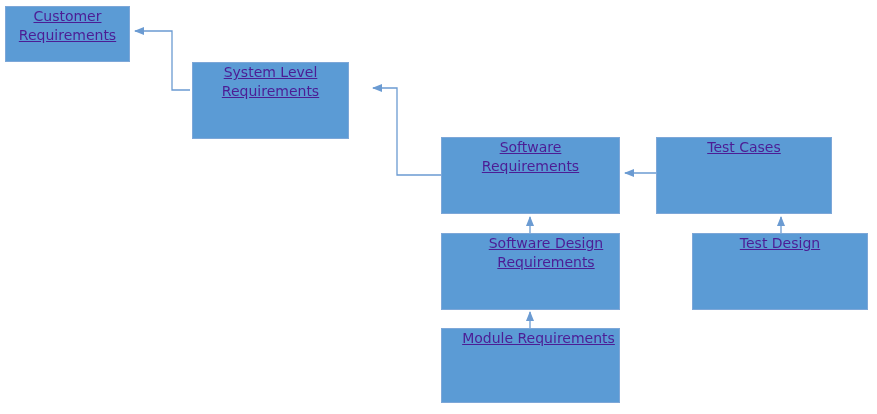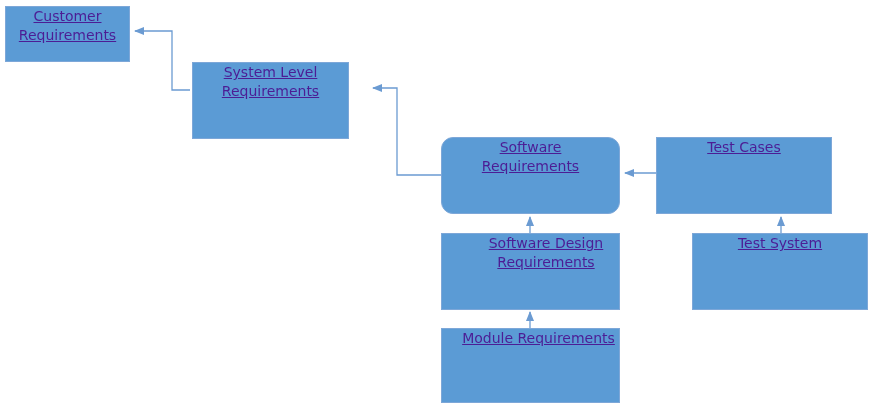--- a/index.html
+++ b/index.html
@@ -59,33 +59,33 @@
   </svg>
 
   <div class="node" style="left:5px; top:6px; width:125px; height:56px;">
     <span class="lbl" style="max-width:112px;">Customer Requirements</span>
   </div>
 
   <div class="node" style="left:192px; top:50px; width:157px; height:77px;margin-top:12px;">
     <span class="lbl" style="max-width:124px;">System Level Requirements</span>
   </div>
 
-  <div class="node" style="left:441px; top:137px; width:179px; height:77px;border-radius:12px;">
+  <div class="node" style="left:441px; top:137px; width:179px; height:77px;">
     <span class="lbl" style="max-width:120px;">Software Requirements</span>
   </div>
 
   <div class="node" style="left:656px; top:137px; width:176px; height:77px;">
     <span class="lbl" style="max-width:160px;">Test Cases</span>
   </div>
 
   <div class="node" style="left:441px; top:233px; width:179px; height:77px;padding-left:31px;">
     <span class="lbl" style="max-width:140px;">Software Design Requirements</span>
   </div>
 
   <div class="node" style="left:692px; top:233px; width:176px; height:77px;">
-    <span class="lbl" style="max-width:160px;">Test System</span>
+    <span class="lbl" style="max-width:160px;">Test Design</span>
   </div>
 
   <div class="node" style="left:441px; top:328px; width:179px; height:75px;">
     <span class="lbl" style="max-width:172px;margin-left:16px;">Module Requirements</span>
   </div>
 
 </div>
 
 </body></html>

